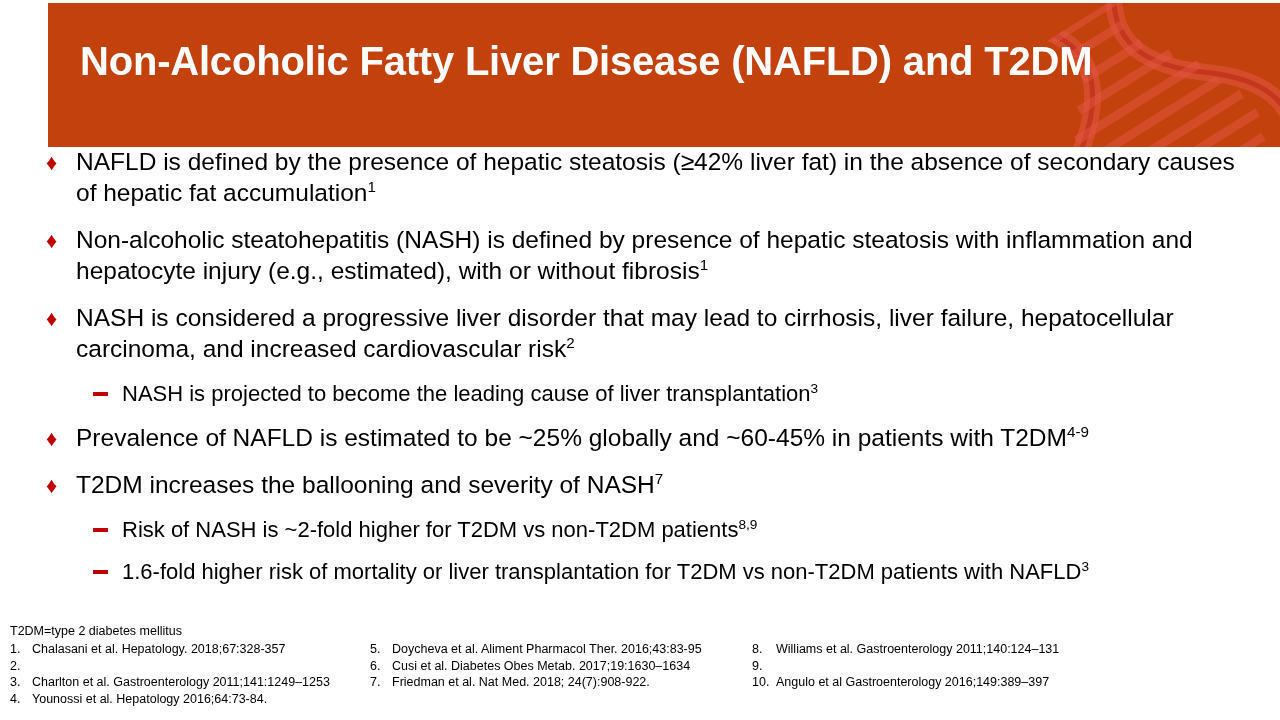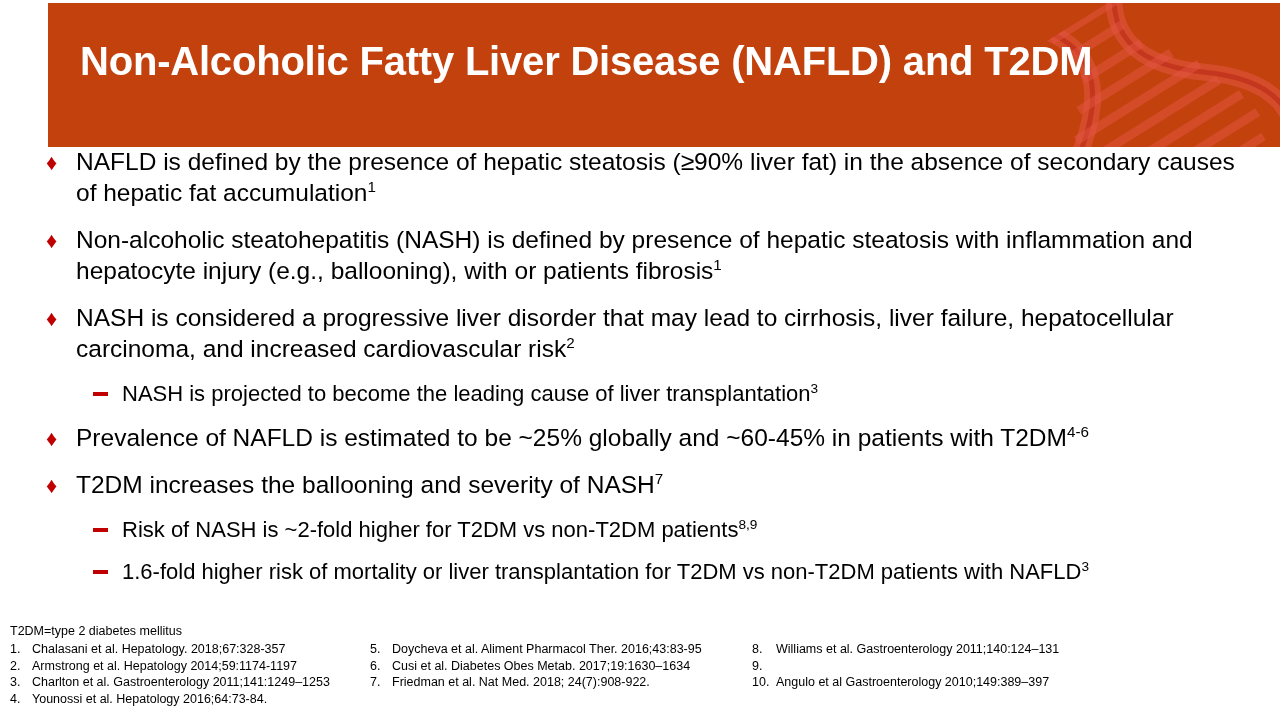--- a/index.html
+++ b/index.html
@@ -154,40 +154,39 @@
         <line x1="6" y1="172" x2="199" y2="172"></line>
         <line x1="14" y1="196" x2="191" y2="196"></line>
         <line x1="30" y1="220" x2="175" y2="220"></line>
       </g>
     </g>
   </svg>
   <div id="slide-title">Non-Alcoholic Fatty Liver Disease (NAFLD) and T2DM</div>
 </div>
 
 <div id="body-content">
-    <div class="bullet-row"><span class="marker-diamond">♦</span><span>NAFLD is defined by the presence of hepatic steatosis (≥90% liver fat) in the absence of secondary causes of hepatic fat accumulation</span><span class="sup">1</span></div>
-    <div class="bullet-row"><span class="marker-diamond">♦</span><span>Non-alcoholic steatohepatitis (NASH) is defined by presence of hepatic steatosis with inflammation and hepatocyte injury (e.g., ballooning), with or patients fibrosis</span><span class="sup">1</span></div>
+    <div class="bullet-row"><span class="marker-diamond">♦</span><span>NAFLD is defined by the presence of hepatic steatosis (≥42% liver fat) in the absence of secondary causes of hepatic fat accumulation</span><span class="sup">1</span></div>
+    <div class="bullet-row"><span class="marker-diamond">♦</span><span>Non-alcoholic steatohepatitis (NASH) is defined by presence of hepatic steatosis with inflammation and hepatocyte injury (e.g., estimated), with or without fibrosis</span><span class="sup">1</span></div>
     <div class="bullet-row"><span class="marker-diamond">♦</span><span>NASH is considered a progressive liver disorder that may lead to cirrhosis, liver failure, hepatocellular carcinoma, and increased cardiovascular risk</span><span class="sup">2</span></div>
     <div class="bullet-row level-2"><span class="marker-dash"></span><span>NASH is projected to become the leading cause of liver transplantation</span><span class="sup">3</span></div>
-    <div class="bullet-row"><span class="marker-diamond">♦</span><span>Prevalence of NAFLD is estimated to be ~25% globally and ~60-45% in patients with T2DM</span><span class="sup">4-6</span></div>
+    <div class="bullet-row"><span class="marker-diamond">♦</span><span>Prevalence of NAFLD is estimated to be ~25% globally and ~60-45% in patients with T2DM</span><span class="sup">4-9</span></div>
     <div class="bullet-row"><span class="marker-diamond">♦</span><span>T2DM increases the ballooning and severity of NASH</span><span class="sup">7</span></div>
     <div class="bullet-row level-2"><span class="marker-dash"></span><span>Risk of NASH is ~2-fold higher for T2DM vs non-T2DM patients</span><span class="sup">8,9</span></div>
     <div class="bullet-row level-2"><span class="marker-dash"></span><span>1.6-fold higher risk of mortality or liver transplantation for T2DM vs non-T2DM patients with NAFLD</span><span class="sup">3</span></div>
   </div>
 
 <div id="footnotes">
   <div id="abbreviation-line">T2DM=type 2 diabetes mellitus</div>
   <div class="ref-column" id="ref-column-1">
       <div class="ref-item">
         <span class="ref-num">1.</span>
         <span>Chalasani et al. Hepatology. 2018;67:328-357</span>
       </div>
       <div class="ref-item">
         <span class="ref-num">2.</span>
-        <span>Armstrong et al. Hepatology 2014;59:1174-1197</span>
       </div>
       <div class="ref-item">
         <span class="ref-num">3.</span>
         <span>Charlton et al. Gastroenterology 2011;141:1249–1253</span>
       </div>
       <div class="ref-item">
         <span class="ref-num">4.</span>
         <span>Younossi et al. Hepatology 2016;64:73-84.</span>
       </div>
     </div>
@@ -208,16 +207,16 @@
   <div class="ref-column" id="ref-column-3">
       <div class="ref-item">
         <span class="ref-num">8.</span>
         <span>Williams et al. Gastroenterology 2011;140:124–131</span>
       </div>
       <div class="ref-item">
         <span class="ref-num">9.</span>
       </div>
       <div class="ref-item">
         <span class="ref-num">10.</span>
-        <span>Angulo et al Gastroenterology 2010;149:389–397</span>
+        <span>Angulo et al Gastroenterology 2016;149:389–397</span>
       </div>
     </div>
 </div>
 
 </body></html>

